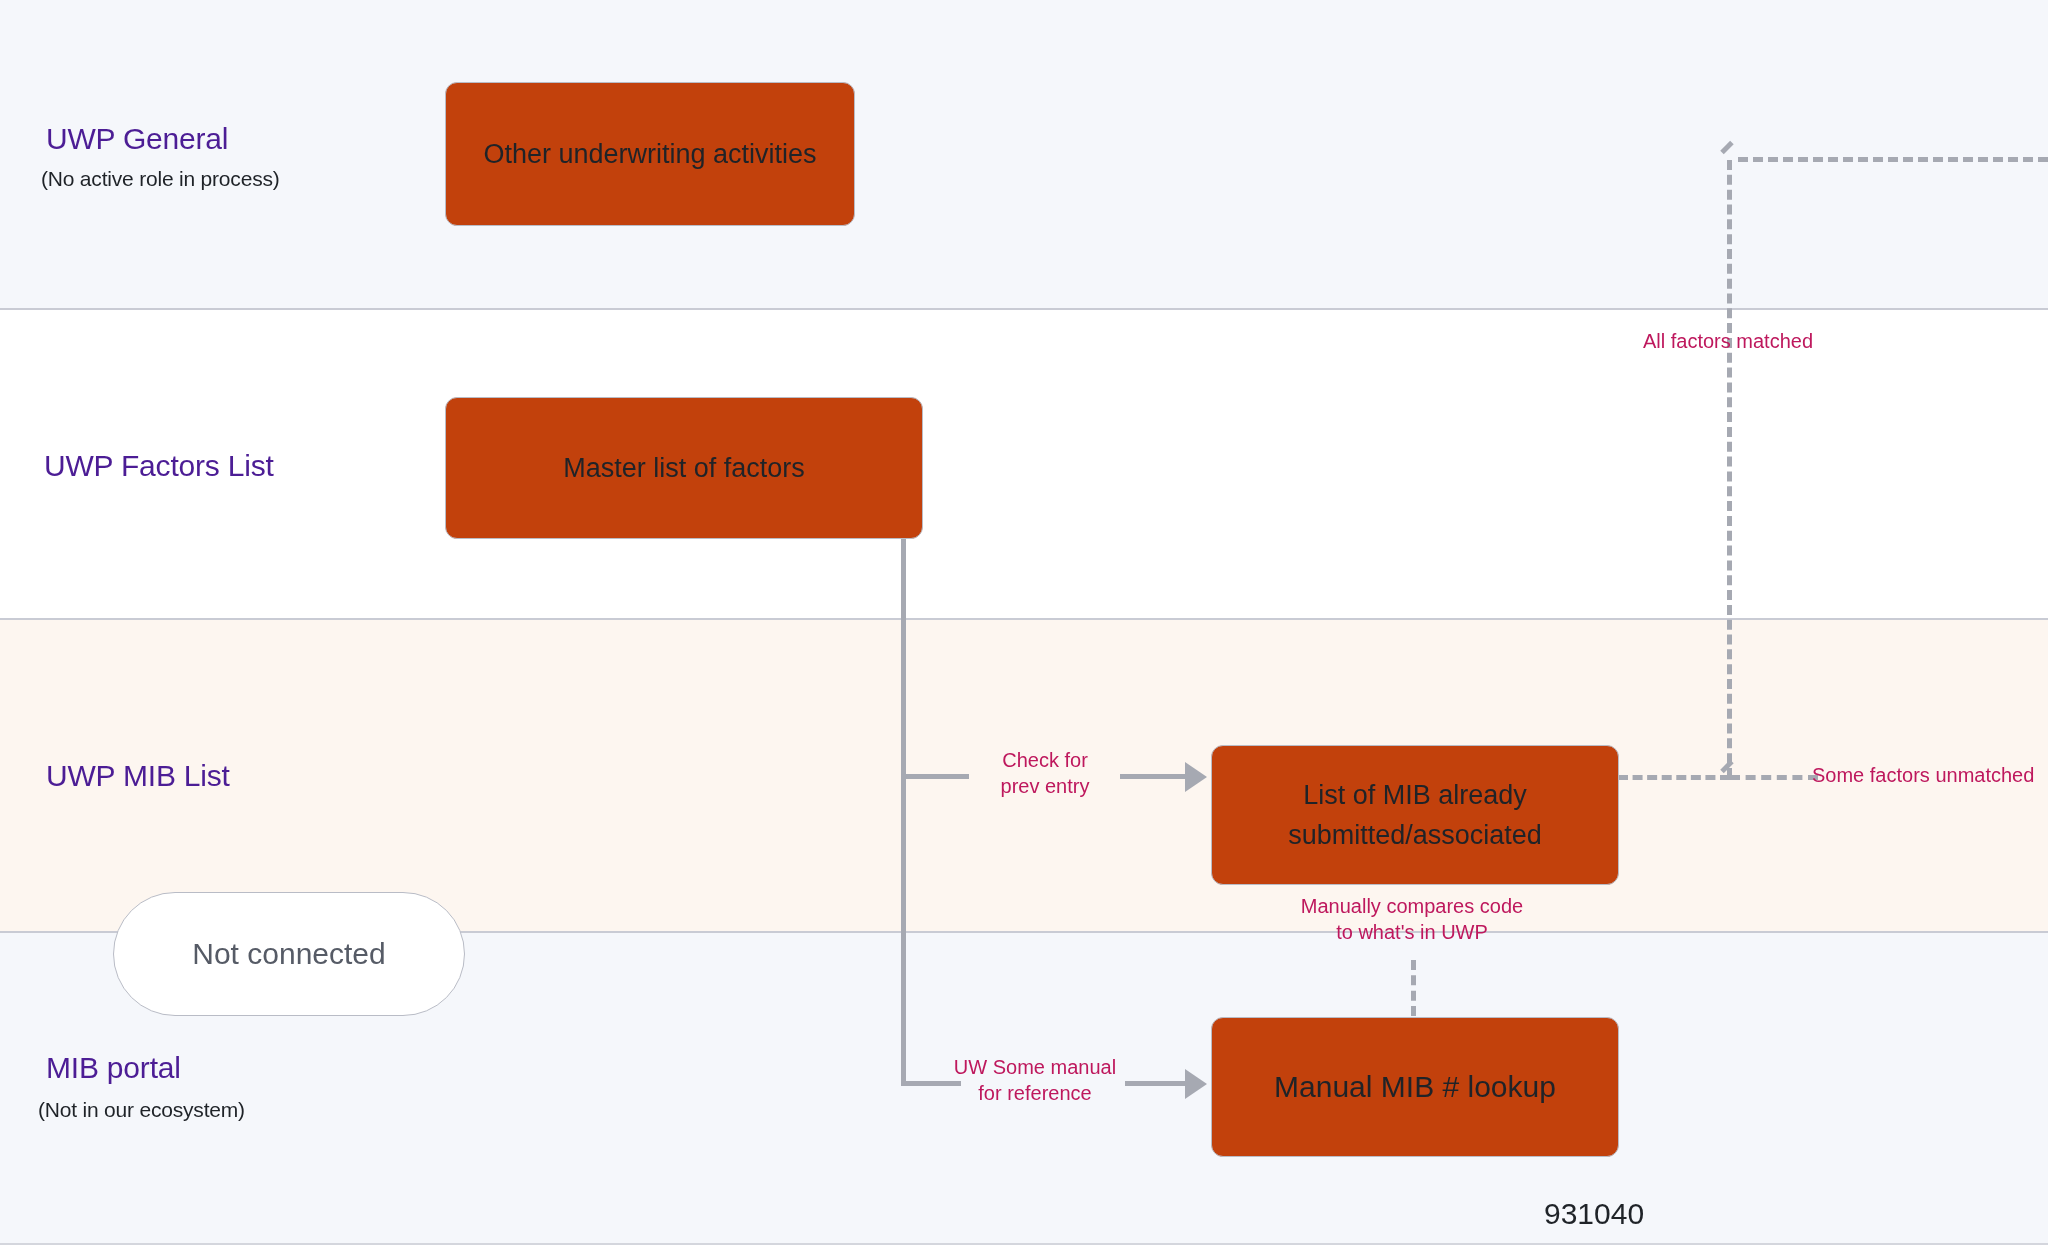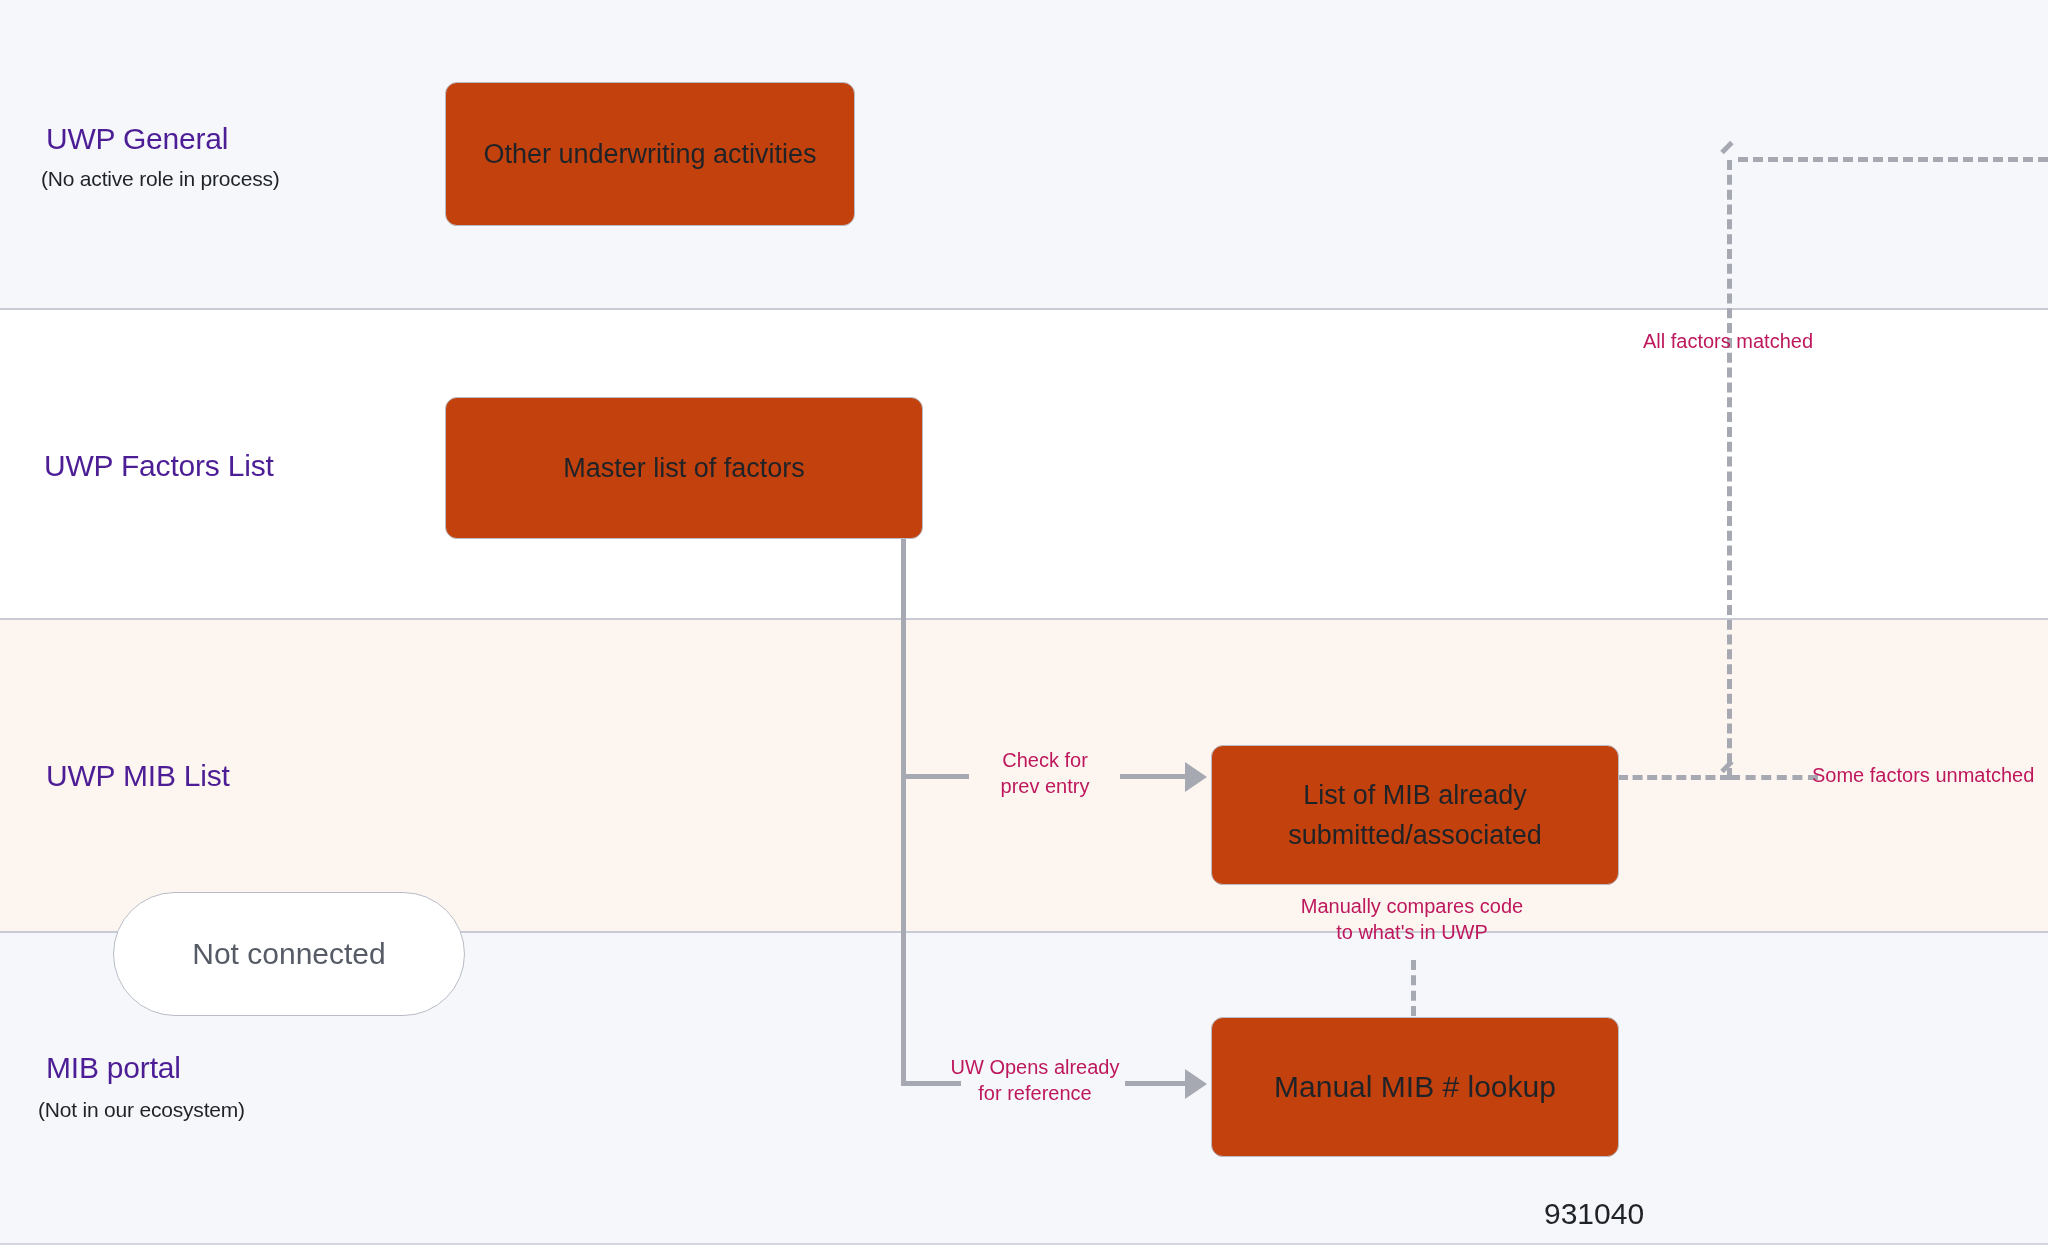--- a/index.html
+++ b/index.html
@@ -200,21 +200,21 @@
   <div class="seg" style="left:1722px; top:150px; width:14px; height:5px; transform:rotate(-45deg); transform-origin:left center;"></div>
   <div class="dash-h" style="left:1730px; top:775px; width:88px;"></div>
   <div class="seg" style="left:1722px; top:769px; width:14px; height:5px; transform:rotate(-45deg); transform-origin:left center;"></div>
 
   <div class="edge-label" style="left:969px; top:747px; width:152px;">
     <span>Check for</span><br>
     <span>prev entry</span>
   </div>
 
   <div class="edge-label" style="left:940px; top:1054px; width:190px;">
-    <span>UW Opens already</span><br>
+    <span>UW Some manual</span><br>
     <span>for reference</span>
   </div>
 
   <div class="edge-label" style="left:1283px; top:893px; width:258px;">
     <span>Manually compares code</span><br>
     <span>to what's in UWP</span>
   </div>
 
   <div class="edge-label" style="left:1628px; top:328px; width:200px;">
     <span>All factors matched</span>

